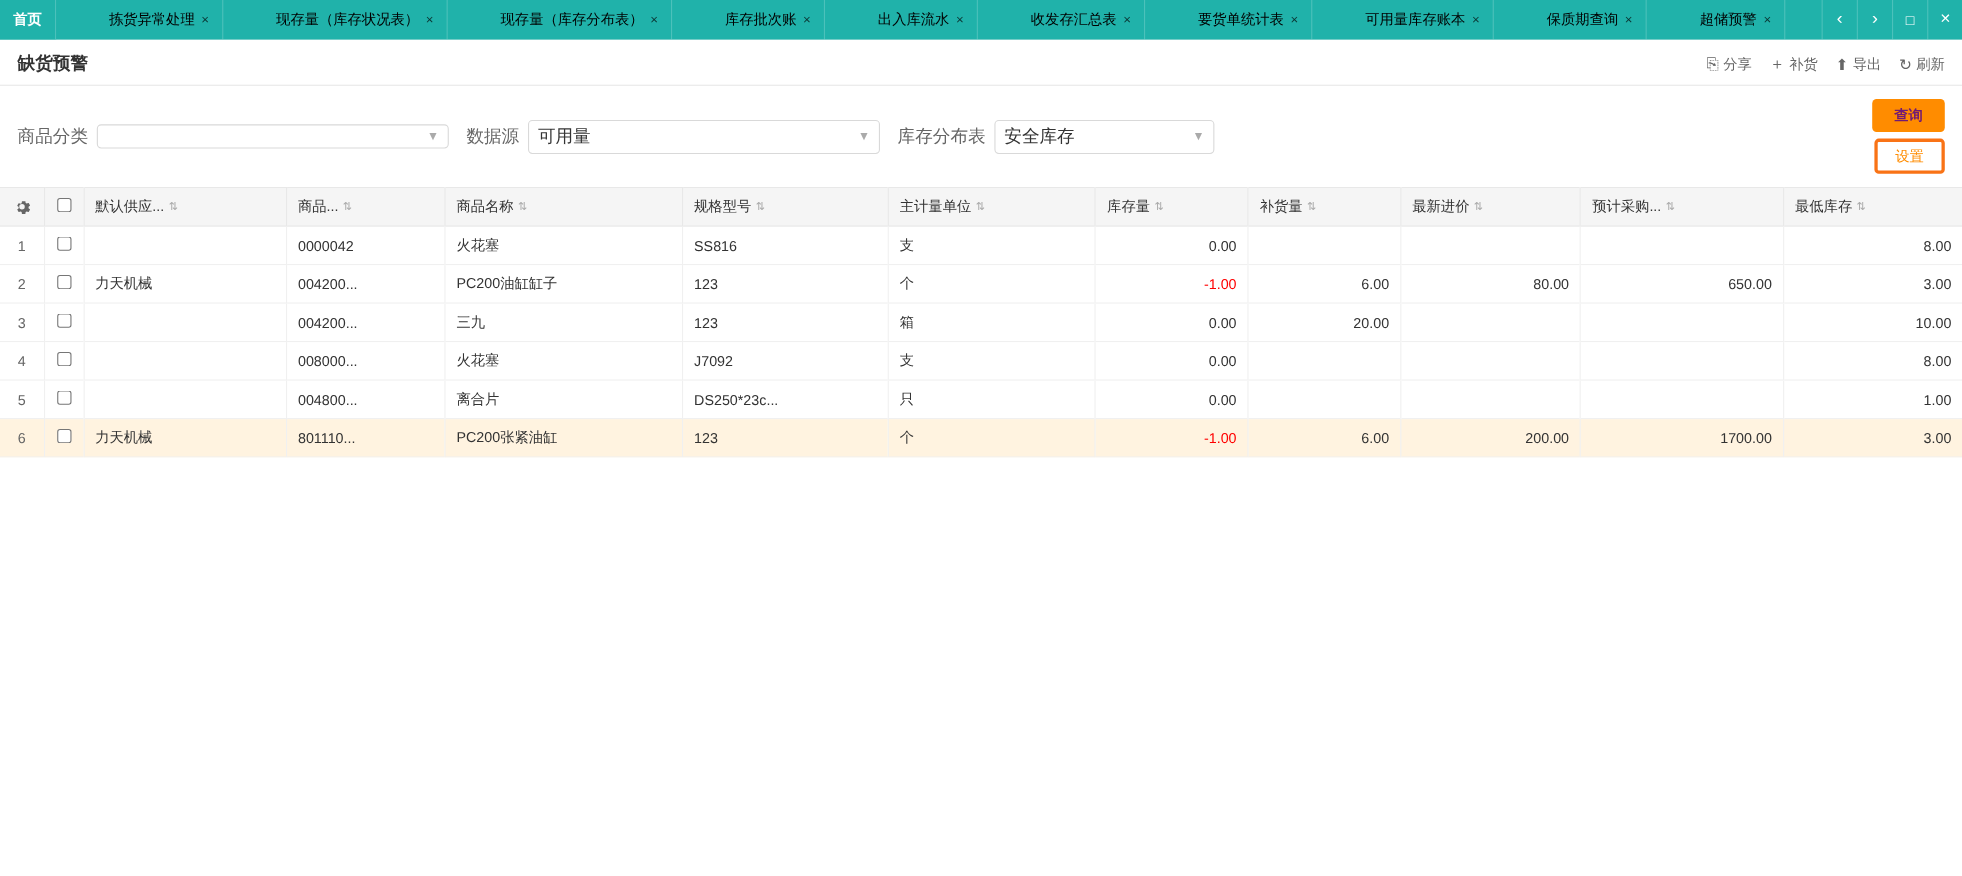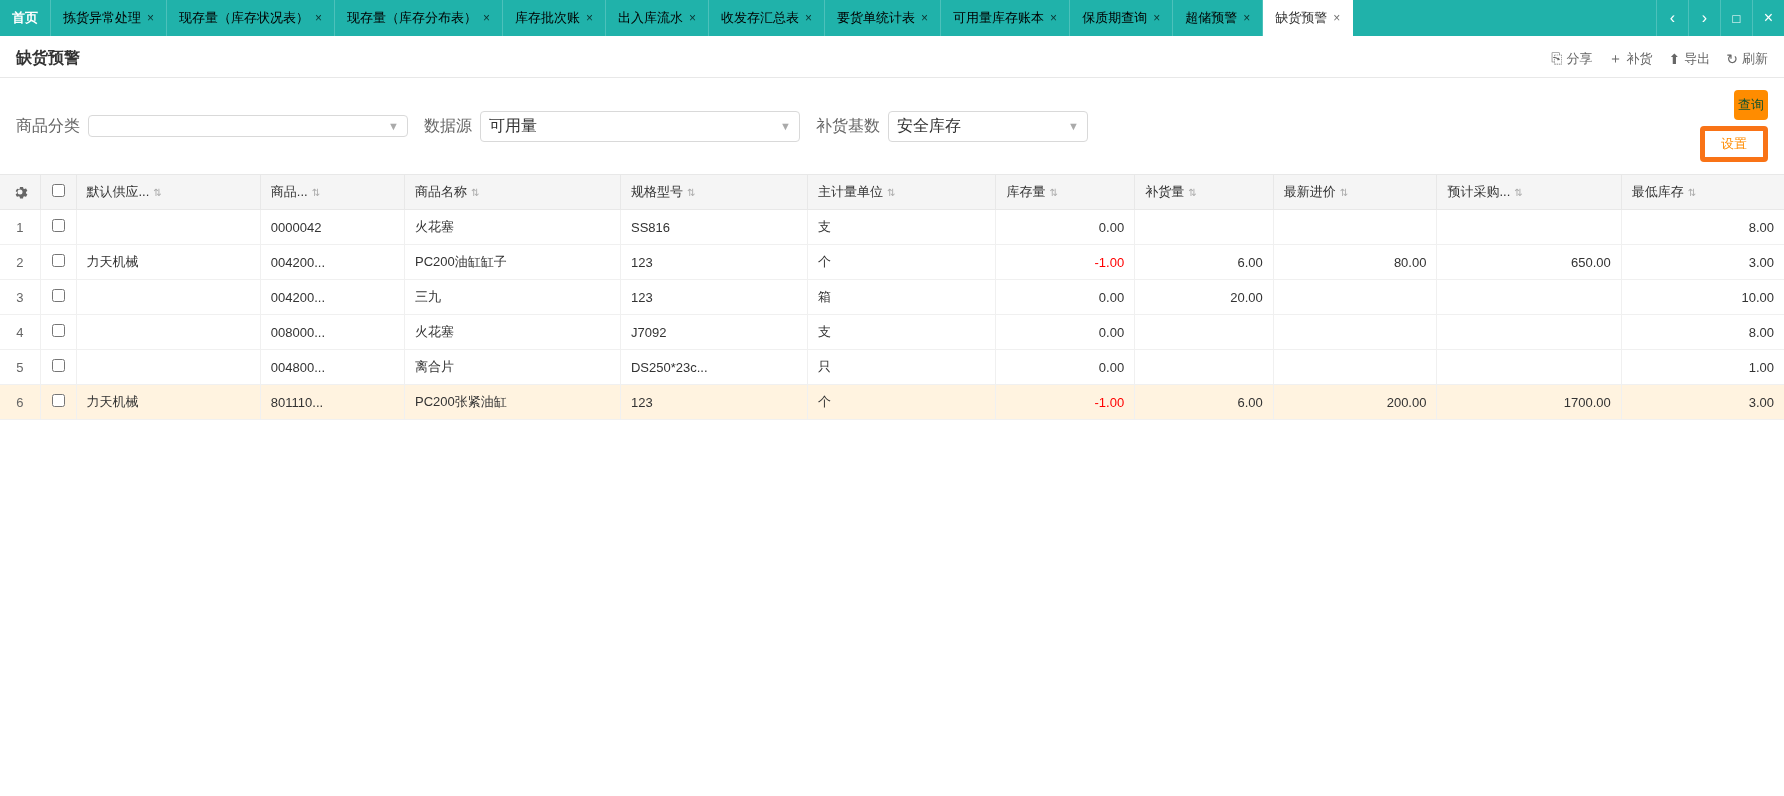--- a/index.html
+++ b/index.html
@@ -121,32 +121,32 @@
     .filter-select-narrow { min-width: 200px; }
     .filter-actions {
       margin-left: auto;
       display: flex;
       flex-direction: column;
       gap: 6px;
       align-items: flex-end;
     }
     .btn-query {
       background: #ff8c00;
-      color: #14532d;
+      color: #701a75;
       border: none;
       border-radius: 4px;
-      padding: 6px 4px;
+      padding: 6px 20px;
       cursor: pointer;
       font-size: 13px;
-      font-weight: normal;
+      font-weight: bold;
     }
     .btn-settings {
       background: #fff;
       color: #ff8c00;
-      border: 5px solid #f97316;
+      border: 3px solid #f97316;
       border-radius: 4px;
       padding: 4px 16px;
       cursor: pointer;
       font-size: 13px;
     }
 
     
     .table-container {
       padding: 0 0;
       overflow-x: auto;
@@ -197,21 +197,21 @@
       display: flex;
       align-items: center;
       justify-content: center;
     }
     input[type="checkbox"] { cursor: pointer; }
   </style>
 </head>
 <body>
 
 <div class="nav-bar">
-  <div id="nav-tabs-container" style="display:flex; align-items:center; overflow:hidden; flex:1;">
+  <div id="nav-tabs-container" style="display:flex; align-items:center; overflow:hidden; flex:1;gap:36px;">
 
   <div class="nav-tab home">首页</div>
       <div class="nav-tab">拣货异常处理<span class="close-btn">×</span></div>
       <div class="nav-tab">现存量（库存状况表）<span class="close-btn">×</span></div>
       <div class="nav-tab">现存量（库存分布表）<span class="close-btn">×</span></div>
       <div class="nav-tab">库存批次账<span class="close-btn">×</span></div>
       <div class="nav-tab">出入库流水<span class="close-btn">×</span></div>
       <div class="nav-tab">收发存汇总表<span class="close-btn">×</span></div>
       <div class="nav-tab">要货单统计表<span class="close-btn">×</span></div>
       <div class="nav-tab">可用量库存账本<span class="close-btn">×</span></div>
@@ -260,21 +260,21 @@
       </div>
     </div>
     <div class="filter-group">
       <span class="filter-label">数据源</span>
       <div class="filter-select filter-select-wide">
         <span class="filter-select-value">可用量</span>
         <span class="filter-select-arrow">▼</span>
       </div>
     </div>
     <div class="filter-group">
-      <span class="filter-label">补货基数</span>
+      <span class="filter-label">库存分布表</span>
       <div class="filter-select filter-select-narrow">
         <span class="filter-select-value">安全库存</span>
         <span class="filter-select-arrow">▼</span>
       </div>
     </div>
     <div class="filter-actions">
       <button class="btn-query">查询</button>
       <button class="btn-settings">设置</button>
     </div>
   </div>

